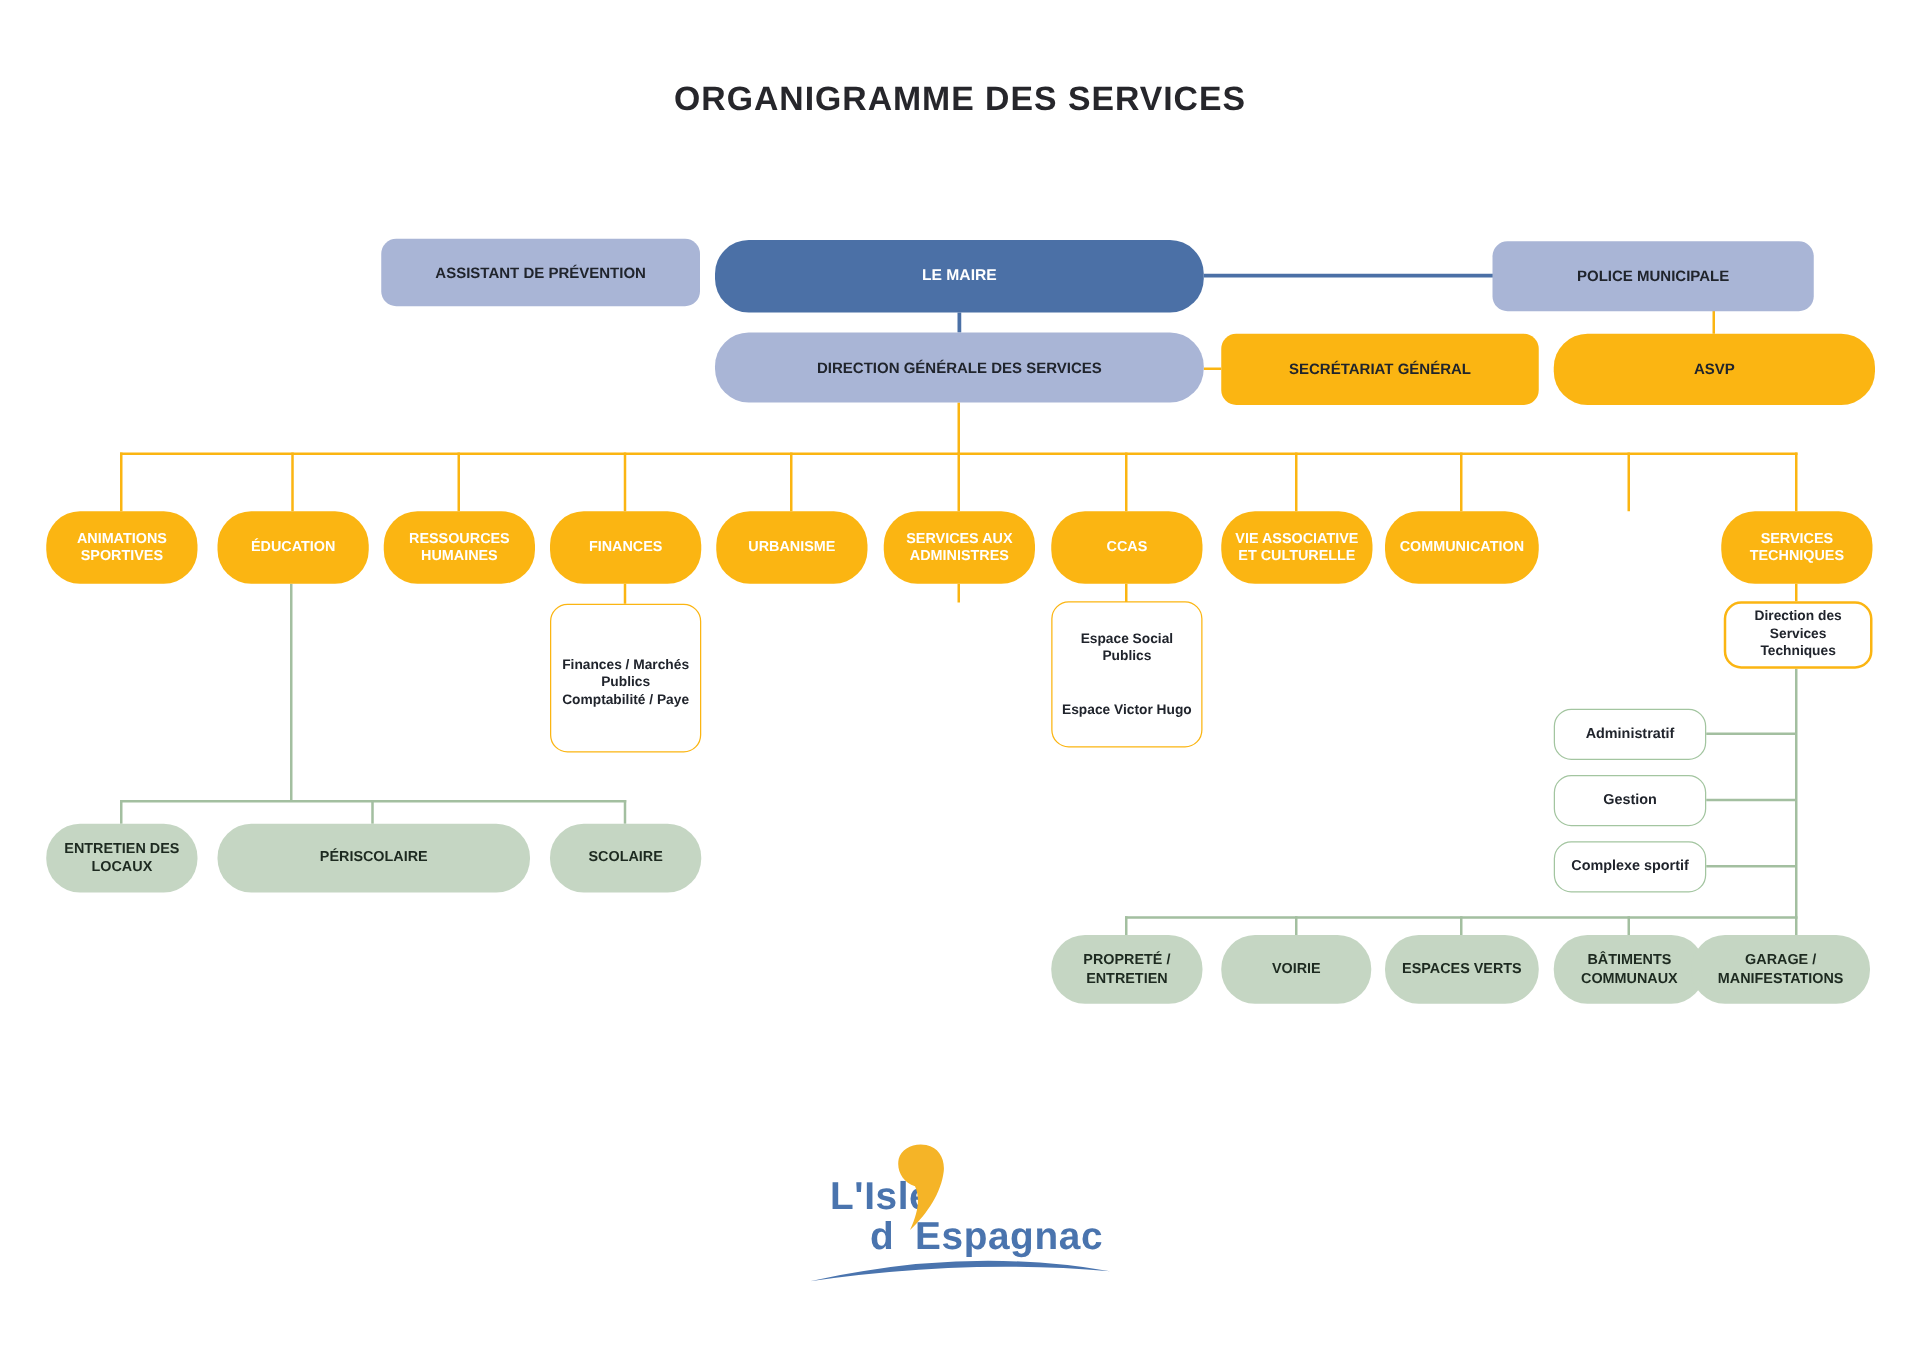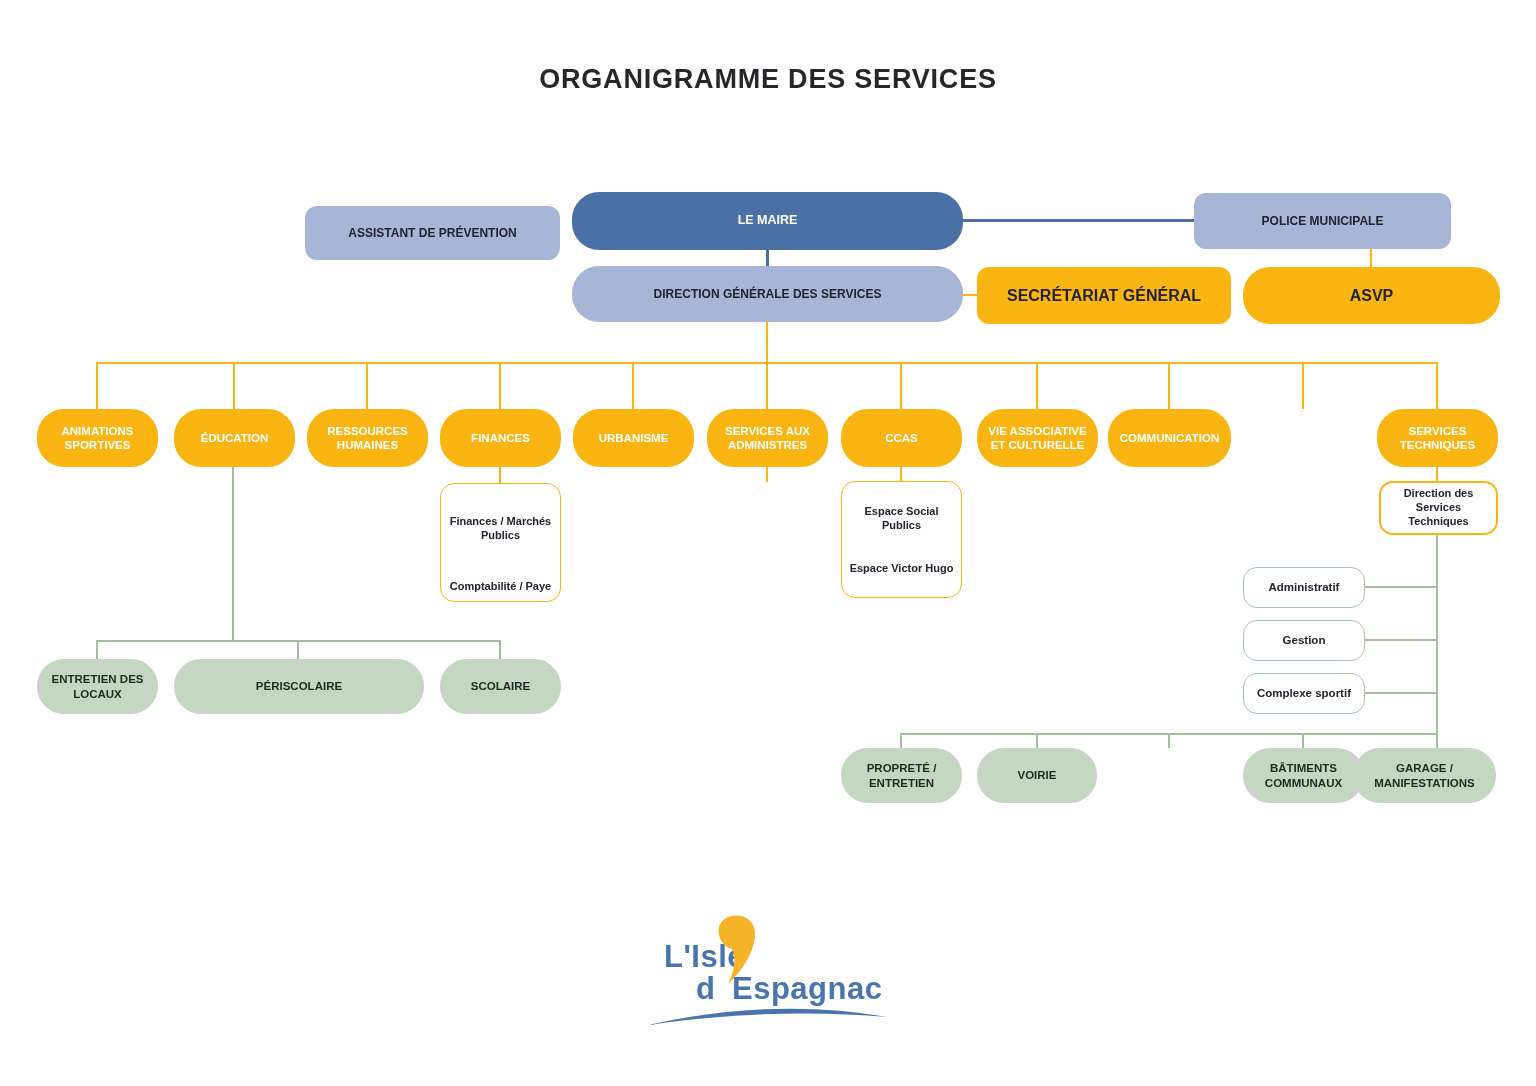--- a/index.html
+++ b/index.html
@@ -11,31 +11,31 @@
     position:absolute;left:0;top:64px;width:100%;text-align:center;
     font-size:27px;font-weight:800;letter-spacing:.8px;color:#26262B;
   }
   .box{
     position:absolute;display:flex;align-items:center;justify-content:center;
     text-align:center;font-weight:700;line-height:1.25;box-sizing:border-box;padding:4px 8px;
   }
   .r12{border-radius:12px}.r16{border-radius:27px}
   .lavender{background:#A9B5D6;color:#20242C;font-size:12px;}
   .blue{background:#4B70A6;color:#ffffff;font-size:12.5px;}
-  .yellow{background:#FBB512;color:#20242C;font-size:16px;}
+  .yellow{background:#FBB512;color:#20242C;font-size:12px;}
   .yellow-w{background:#FBB512;color:#ffffff;font-size:11.5px;}
   .green{background:#C5D6C3;color:#1D2A20;font-size:11.5px;}
   .outline-y{background:#fff;border:2px solid #FBB512;color:#20242C;font-size:11px;font-weight:600;}
   .outline-g{background:#fff;border:1.5px solid #A3C5A0;border-radius:14px;color:#20242C;font-size:11.5px;font-weight:600;}
   .subbox{
     position:absolute;background:#fff;border:1.5px solid #FBB512;border-radius:14px;
     box-sizing:border-box;display:flex;flex-direction:column;align-items:center;
     justify-content:space-evenly;padding:8px 5px;
   }
-  .subbox.topalign{justify-content:space-between;padding-top:30px;}
+  .subbox.topalign{justify-content:center;padding-top:15px;}
   .subitem{font-size:11px;font-weight:600;line-height:1.3;text-align:center;color:#20242C;}
   .line{position:absolute;}
   .l-blue{background:#4B70A6;}
   .l-yellow{background:#FBB512;}
   .l-green{background:#A3BFA0;}
   .logo{position:absolute;left:640px;top:915px;width:260px;height:125px;}
   .logo-t{position:absolute;font-weight:800;color:#4A74AE;letter-spacing:.5px;}
 </style>
 </head>
 <body>
@@ -77,21 +77,21 @@
   <div class="line l-green" style="left:1436px;top:535px;width:2px;height:213px"></div>
   <div class="line l-green" style="left:1365px;top:586px;width:72px;height:2px"></div>
   <div class="line l-green" style="left:1365px;top:639px;width:72px;height:2px"></div>
   <div class="line l-green" style="left:1365px;top:692px;width:72px;height:2px"></div>
   <div class="line l-green" style="left:900px;top:733px;width:538px;height:2px"></div>
   <div class="line l-green" style="left:900px;top:733px;width:2px;height:15px"></div>
   <div class="line l-green" style="left:1036px;top:733px;width:2px;height:15px"></div>
   <div class="line l-green" style="left:1168px;top:733px;width:2px;height:15px"></div>
   <div class="line l-green" style="left:1302px;top:733px;width:2px;height:15px"></div>
 
-  <div class="box lavender r12" style="left:305px;top:206px;width:255px;height:54px">ASSISTANT DE PRÉVENTION</div>
+  <div class="box lavender r12" style="left:305px;top:191px;width:255px;height:54px">ASSISTANT DE PRÉVENTION</div>
   <div class="box blue r16" style="left:572px;top:192px;width:391px;height:58px">LE MAIRE</div>
   <div class="box lavender r12" style="left:1194px;top:193px;width:257px;height:56px">POLICE MUNICIPALE</div>
   <div class="box lavender r16" style="left:572px;top:266px;width:391px;height:56px">DIRECTION GÉNÉRALE DES SERVICES</div>
   <div class="box yellow r12" style="left:977px;top:267px;width:254px;height:57px">SECRÉTARIAT GÉNÉRAL</div>
   <div class="box yellow r16" style="left:1243px;top:267px;width:257px;height:57px">ASVP</div>
 
   <div class="box yellow-w r16" style="left:37px;top:409px;width:121px;height:58px">ANIMATIONS SPORTIVES</div>
   <div class="box yellow-w r16" style="left:174px;top:409px;width:121px;height:58px">ÉDUCATION</div>
   <div class="box yellow-w r16" style="left:307px;top:409px;width:121px;height:58px">RESSOURCES HUMAINES</div>
   <div class="box yellow-w r16" style="left:440px;top:409px;width:121px;height:58px">FINANCES</div>
@@ -115,20 +115,21 @@
   <div class="box green r16" style="left:37px;top:659px;width:121px;height:55px">ENTRETIEN DES LOCAUX</div>
   <div class="box green r16" style="left:174px;top:659px;width:250px;height:55px">PÉRISCOLAIRE</div>
   <div class="box green r16" style="left:440px;top:659px;width:121px;height:55px">SCOLAIRE</div>
 
   <div class="box outline-g" style="left:1243px;top:567px;width:122px;height:41px">Administratif</div>
   <div class="box outline-g" style="left:1243px;top:620px;width:122px;height:41px">Gestion</div>
   <div class="box outline-g" style="left:1243px;top:673px;width:122px;height:41px">Complexe sportif</div>
 
   <div class="box green r16" style="left:841px;top:748px;width:121px;height:55px">PROPRETÉ / ENTRETIEN</div>
   <div class="box green r16" style="left:977px;top:748px;width:120px;height:55px">VOIRIE</div>
+  <div class="box green r16" style="left:1108px;top:748px;width:123px;height:55px">ESPACES VERTS</div>
   <div class="box green r16" style="left:1243px;top:748px;width:121px;height:55px">BÂTIMENTS COMMUNAUX</div>
   <div class="box green r16" style="left:1353px;top:748px;width:143px;height:55px">GARAGE / MANIFESTATIONS</div>
 
   <div class="logo">
     <div class="logo-t" style="left:24px;top:24px;font-size:31px">L'Isle</div>
     <svg style="position:absolute;left:76px;top:0px" width="40" height="72" viewBox="0 0 40 72">
       <path d="M25,1 C35,3 40,12 39,22 C37,39 26,56 12,69 C19,54 20,43 16,34 C6,31 1,21 3,12 C5,4 15,-1 25,1 Z" fill="#F5B427"></path>
     </svg>
     <div class="logo-t" style="left:56px;top:56px;font-size:31px">d</div>
     <div class="logo-t" style="left:92px;top:56px;font-size:31px">Espagnac</div>

